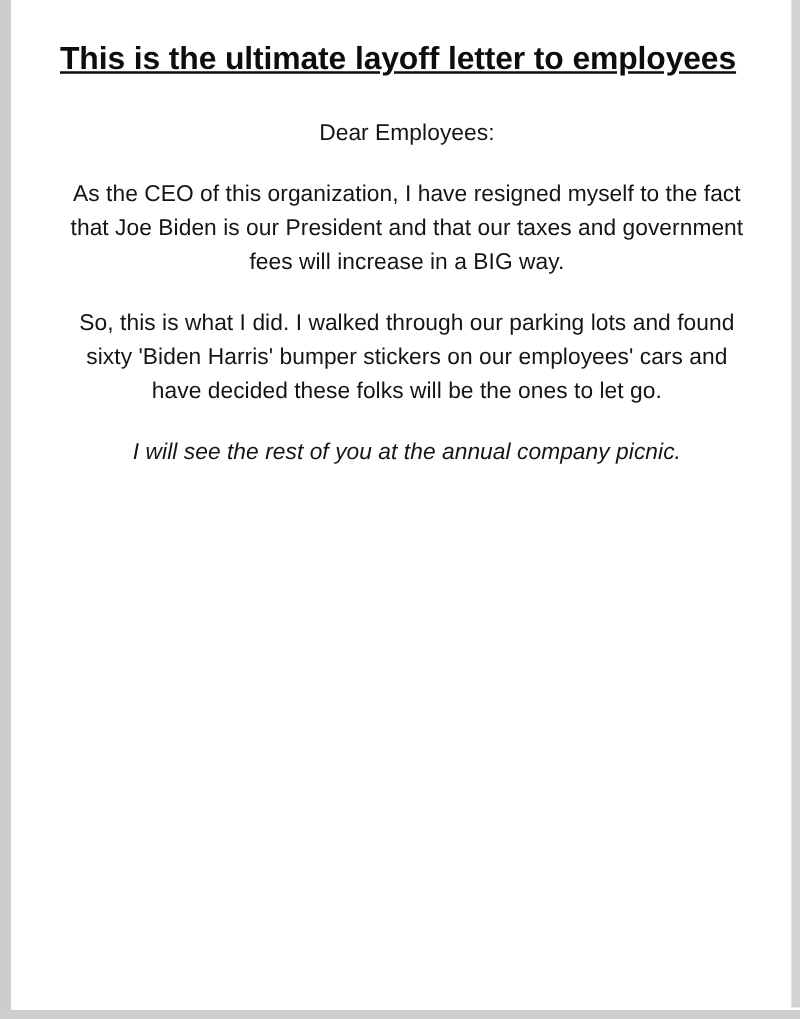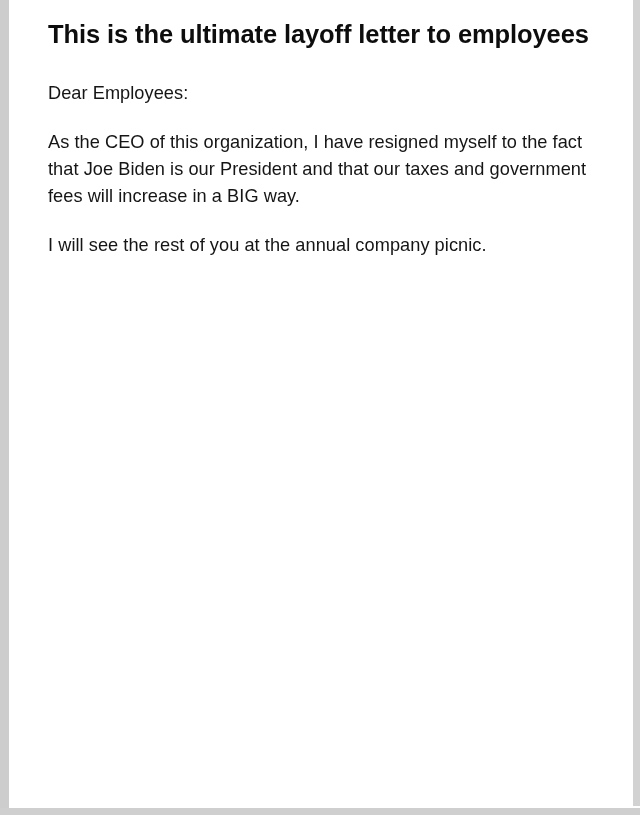--- a/index.html
+++ b/index.html
@@ -48,32 +48,35 @@
     height: 808px;
     background: #ffffff;
     padding: 14px 30px 0 39px;
     box-sizing: border-box;
   }
   .doc-title {
     font-size: 25.5px;
     font-weight: bold;
     line-height: 1.26;
     letter-spacing: -0.1px;
-    margin: 4px 0 30px 0;
+    margin: 17px 0 30px 0;
     color: #0d0d0d;
+    text-decoration: underline;
   }
   p.para {
     font-size: 18.2px;
     line-height: 1.48;
     margin: 0 0 22px 0;
     color: #151515;
     letter-spacing: 0.05px;
+    text-align: center;
   }
   p.para:last-child {
     margin-bottom: 0;
+    font-style: italic;
   }
 </style>
 </head>
 <body>
 
 <div class="page">
 
   <div class="edge-left"></div>
   <div class="edge-right"></div>
   <div class="edge-bottom"></div>
@@ -81,18 +84,19 @@
   <div class="content">
 
     <h1 class="doc-title">This is the ultimate layoff letter to employees</h1>
 
     <p class="para">Dear Employees:</p>
 
     <p class="para">As the CEO of this organization, I have resigned myself to the fact that Joe Biden is our President and that our taxes and government fees will increase in a BIG way.</p>
 
 
 
+    <p class="para">So, this is what I did. I walked through our parking lots and found sixty 'Biden Harris' bumper stickers on our employees' cars and have decided these folks will be the ones to let go.</p>
 
 
     <p class="para">I will see the rest of you at the annual company picnic.</p>
 
   </div>
 </div>
 
 </body></html>

